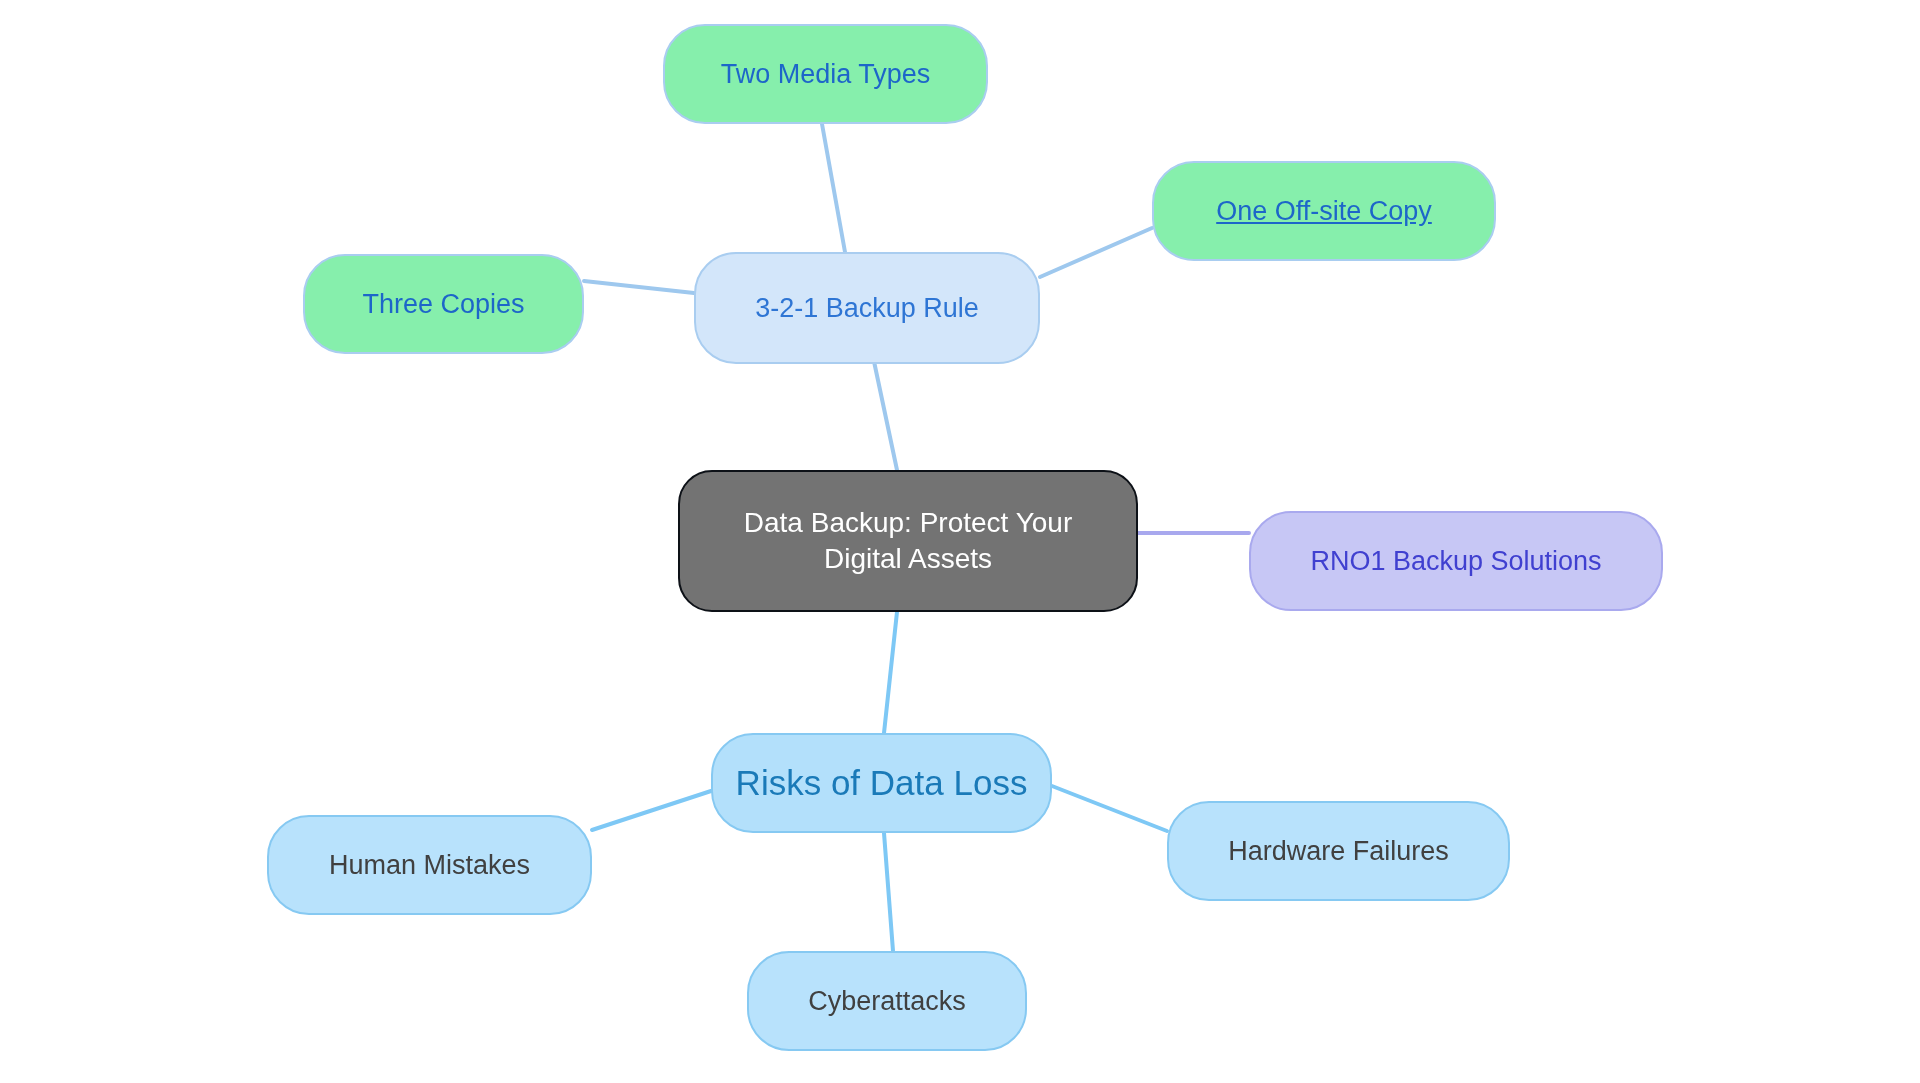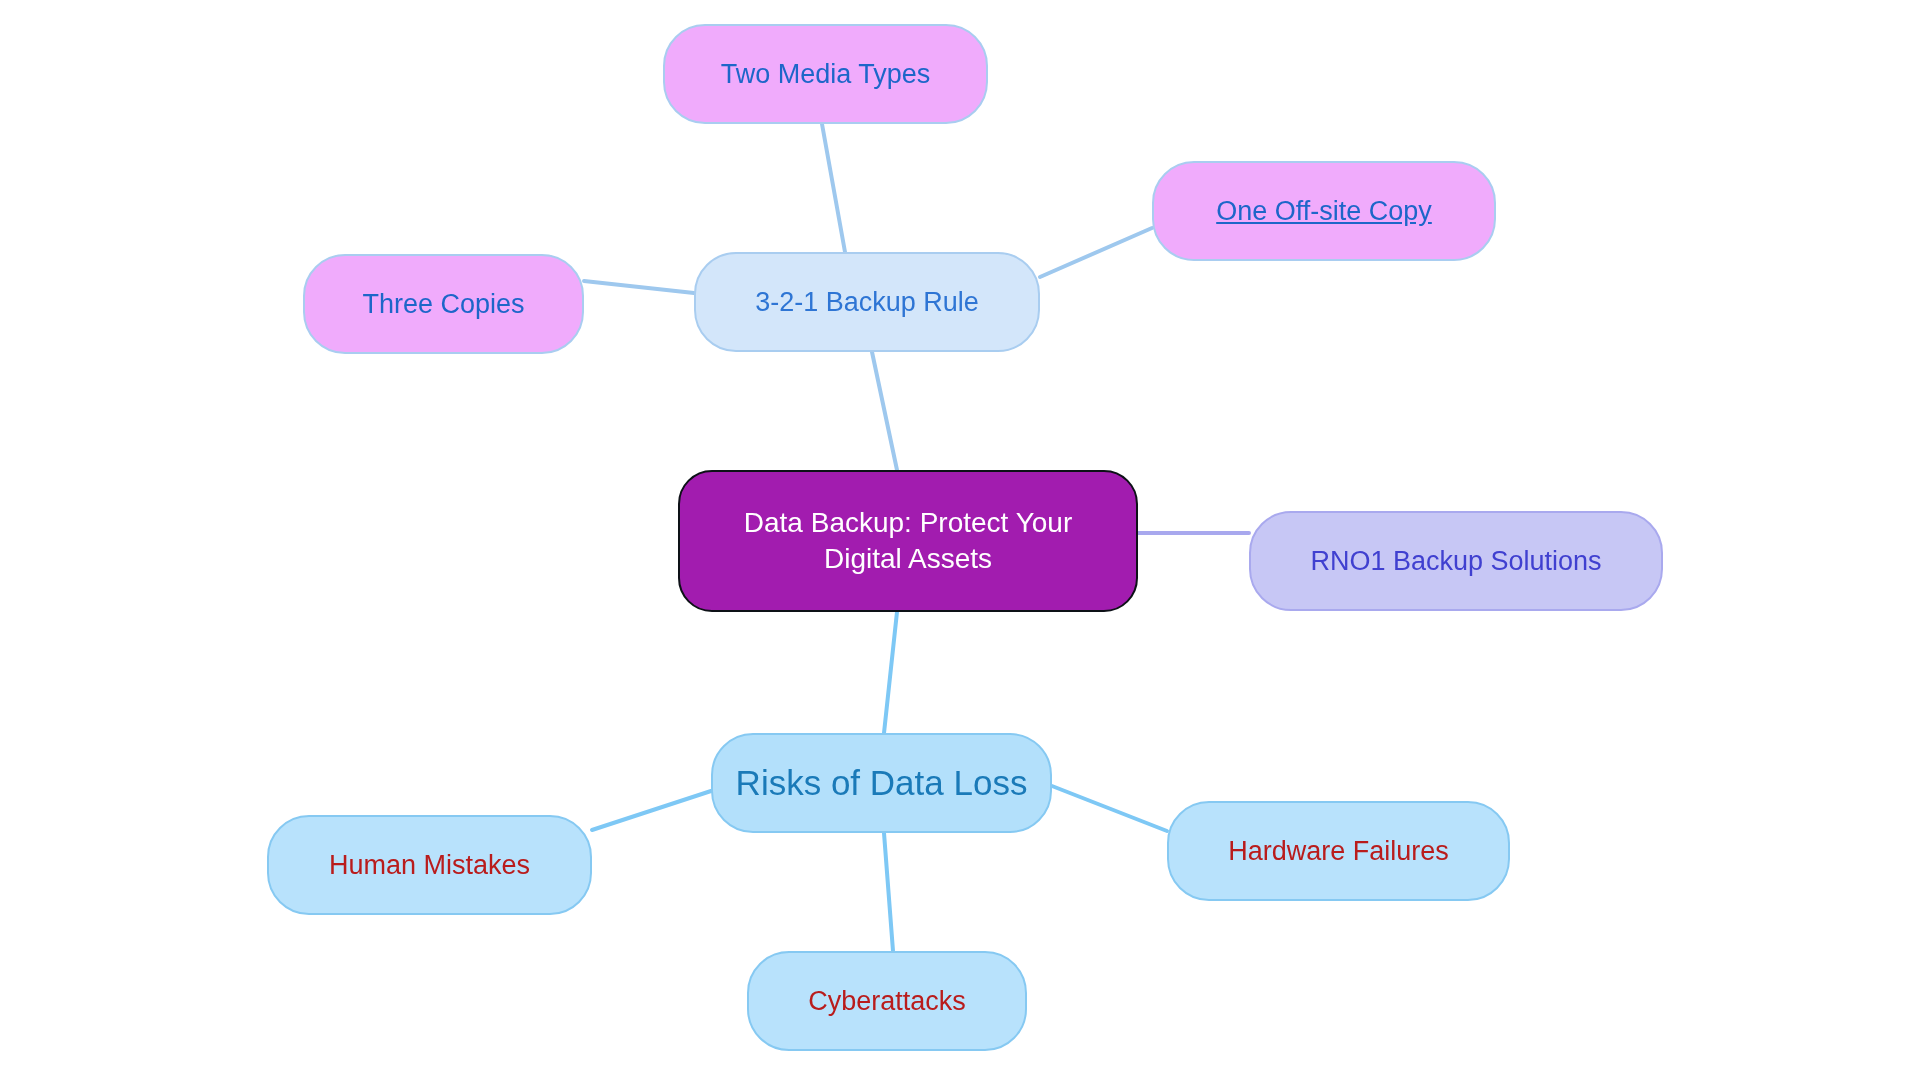--- a/index.html
+++ b/index.html
@@ -32,52 +32,52 @@
     display: flex;
     align-items: center;
     justify-content: center;
     text-align: center;
     line-height: 1.28;
     white-space: pre-line;
     border-style: solid;
     border-width: 2px;
   }
   .node-root {
-    background: #a21caf;
+    background: #737373;
     border-color: #0d1117;
     color: #ffffff;
     border-radius: 34px;
     font-size: 28px;
     padding: 0 26px;
   }
   .node-branch-a {
     background: #d3e6fa;
     border-color: #a9cdf0;
     color: #2e75d4;
     border-radius: 42px;
     font-size: 27px;
   }
   .node-leaf-a {
-    background: #f0abfc;
+    background: #86efac;
     border-color: #a9cdf0;
     color: #1d66c9;
     border-radius: 42px;
     font-size: 27px;
   }
   .node-branch-b {
     background: #b3e0fb;
     border-color: #86c9f2;
     color: #1a7ab8;
     border-radius: 42px;
     font-size: 35px;
   }
   .node-leaf-b {
     background: #b8e2fc;
     border-color: #86c9f2;
-    color: #b91c1c;
+    color: #404040;
     border-radius: 42px;
     font-size: 27px;
   }
   .node-branch-c {
     background: #c7c7f5;
     border-color: #a9a9ee;
     color: #4040d0;
     border-radius: 42px;
     font-size: 27px;
     margin-top: 28px;
@@ -93,21 +93,21 @@
       <path d="M 694 293 L 584 281" stroke="#9ec8ee" stroke-width="4" stroke-linecap="round" fill="none"></path>
       <path d="M 1040 277 L 1152 228" stroke="#9ec8ee" stroke-width="4" stroke-linecap="round" fill="none"></path>
       <path d="M 1138 533 L 1249 533" stroke="#a8a8ee" stroke-width="4" stroke-linecap="round" fill="none"></path>
       <path d="M 897 612 L 884 733" stroke="#7ec8f5" stroke-width="4" stroke-linecap="round" fill="none"></path>
       <path d="M 711 791 L 592 830" stroke="#7ec8f5" stroke-width="4" stroke-linecap="round" fill="none"></path>
       <path d="M 1052 786 L 1167 831" stroke="#7ec8f5" stroke-width="4" stroke-linecap="round" fill="none"></path>
       <path d="M 884 833 L 893 951" stroke="#7ec8f5" stroke-width="4" stroke-linecap="round" fill="none"></path>
     </svg>
 <div class="node node-root" style="left: 678px; top: 470px; width: 460px; height: 142px;">Data Backup: Protect Your
 Digital Assets</div>
-    <div class="node node-branch-a" style="left: 694px; top: 252px; width: 346px; height: 100px;">3-2-1 Backup Rule</div>
+    <div class="node node-branch-a" style="left: 694px; top: 252px; width: 346px; height: 112px;">3-2-1 Backup Rule</div>
     <div class="node node-leaf-a" style="left: 663px; top: 24px; width: 325px; height: 100px;">Two Media Types</div>
     <div class="node node-leaf-a" style="left: 303px; top: 230px; width: 281px; height: 100px; margin-top: 24px;">Three Copies</div>
     <div class="node node-leaf-a" style="left: 1152px; top: 161px; width: 344px; height: 100px; text-decoration: underline;">One Off-site Copy</div>
     <div class="node node-branch-c" style="left: 1249px; top: 483px; width: 414px; height: 100px;">RNO1 Backup Solutions</div>
     <div class="node node-branch-b" style="left: 711px; top: 733px; width: 341px; height: 100px;">Risks of Data Loss</div>
     <div class="node node-leaf-b" style="left: 267px; top: 815px; width: 325px; height: 100px;">Human Mistakes</div>
     <div class="node node-leaf-b" style="left: 1167px; top: 801px; width: 343px; height: 100px;">Hardware Failures</div>
     <div class="node node-leaf-b" style="left: 747px; top: 951px; width: 280px; height: 100px;">Cyberattacks</div>
   </div>
 

